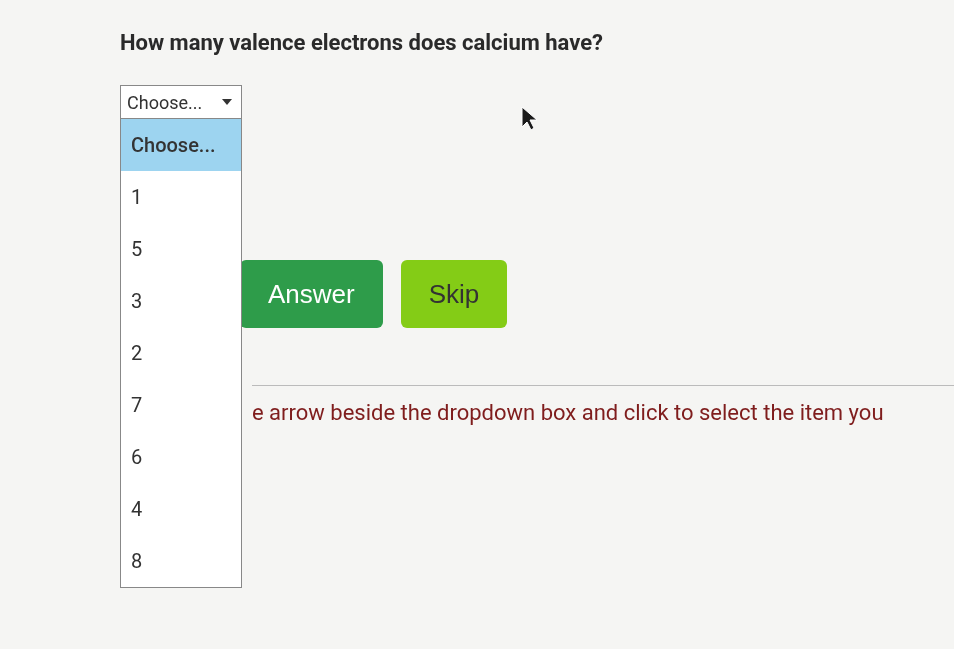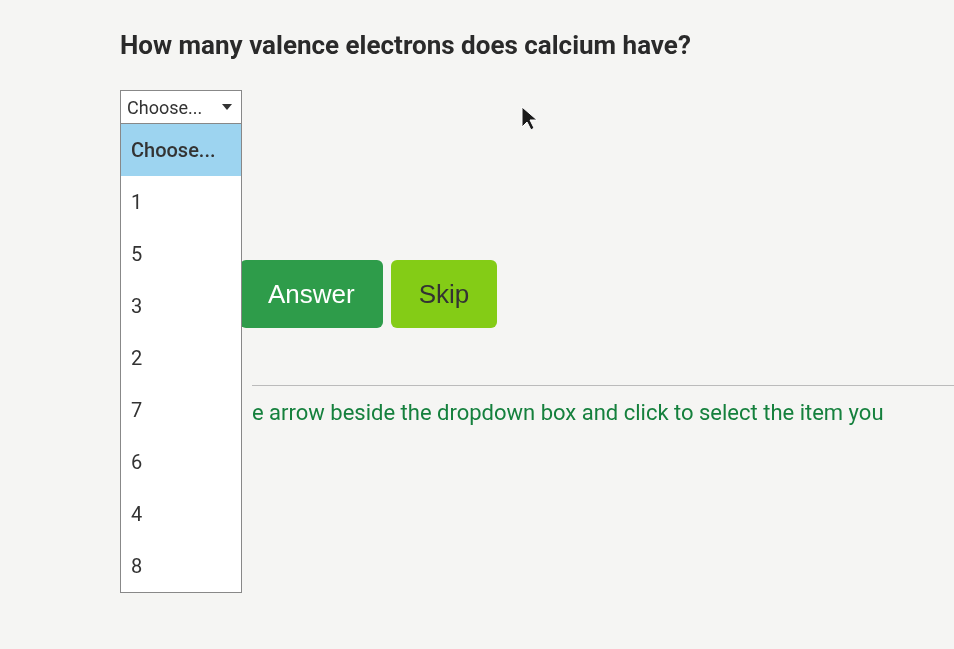--- a/index.html
+++ b/index.html
@@ -11,21 +11,21 @@
       font-family: -apple-system, BlinkMacSystemFont, "Segoe UI", Roboto, Helvetica, Arial, sans-serif;
       background: #f5f5f3;
       padding: 30px 0 0 120px;
       width: 954px;
       height: 649px;
       overflow: hidden;
       position: relative;
       color: #333;
     }
     .question {
-      font-size: 26px;
+      font-size: 22px;
       font-weight: 700;
       color: #2a2a2a;
       margin-bottom: 30px;
     }
     .dropdown-wrap {
       position: relative;
       width: 110px;
     }
     .dropdown-select {
       width: 122px;
@@ -66,21 +66,21 @@
     }
     .dropdown-option.highlighted {
       background: #9dd4f0;
       font-weight: 500;
     }
     .button-row {
       position: absolute;
       left: 240px;
       top: 260px;
       display: flex;
-      gap: 8px;
+      gap: 18px;
       align-items: center;
     }
     .btn {
       height: 68px;
       padding: 0 28px;
       border: none;
       border-radius: 6px;
       font-size: 26px;
       font-weight: 400;
       cursor: pointer;
@@ -116,21 +116,21 @@
       font-weight: 400;
       padding-bottom: 12px;
     }
     .info-hr {
       border: none;
       border-top: 1px solid #bbb;
       margin-bottom: 14px;
     }
     .info-text {
       font-size: 22px;
-      color: #15803d;
+      color: #7f1d1d;
       white-space: nowrap;
     }
     .cursor-arrow {
       position: absolute;
       left: 520px;
       top: 105px;
       width: 24px;
       height: 30px;
       pointer-events: none;
     }

